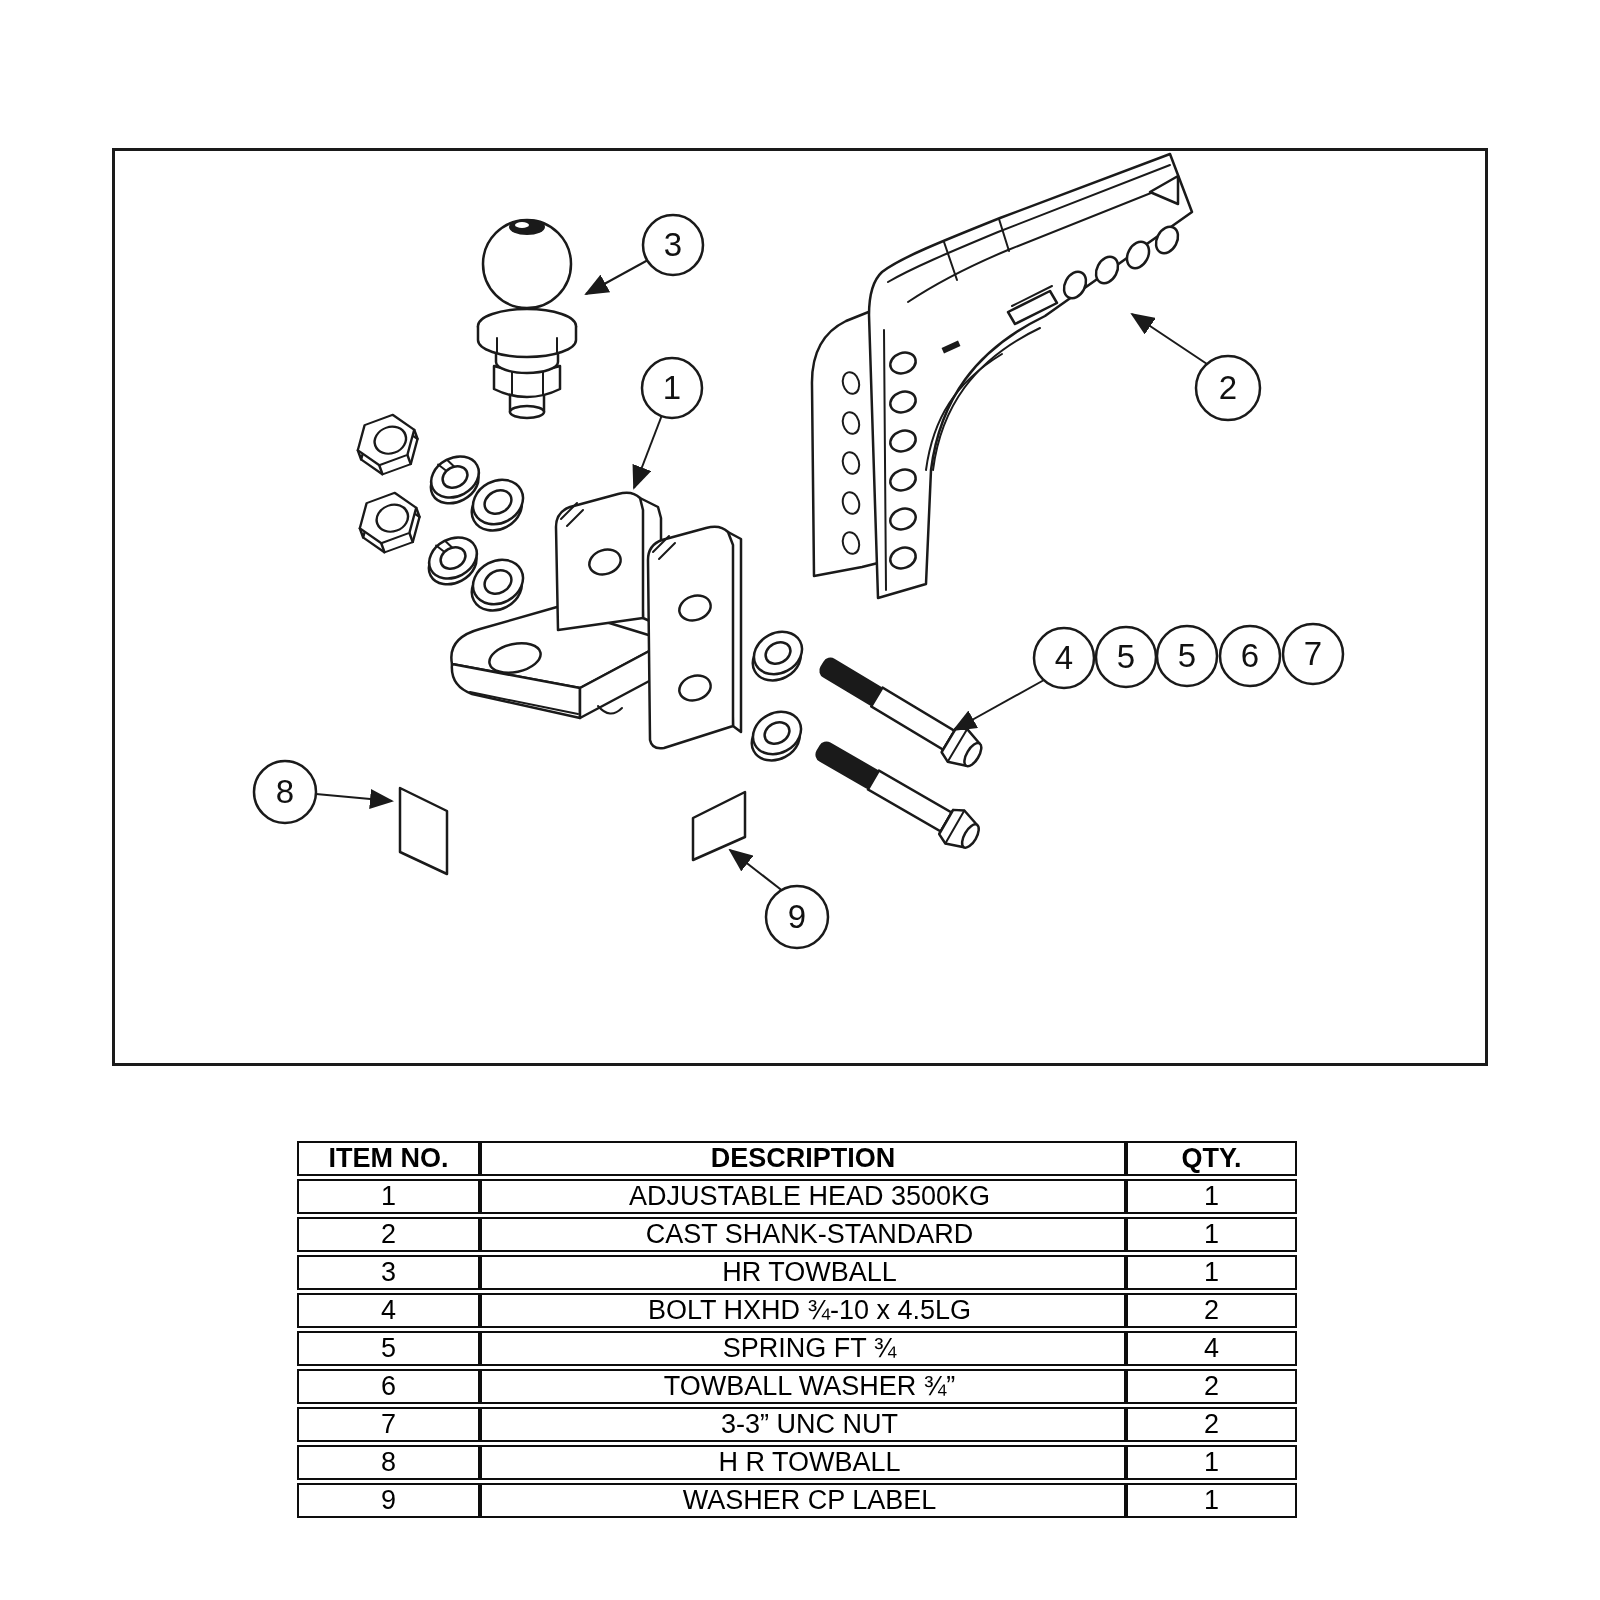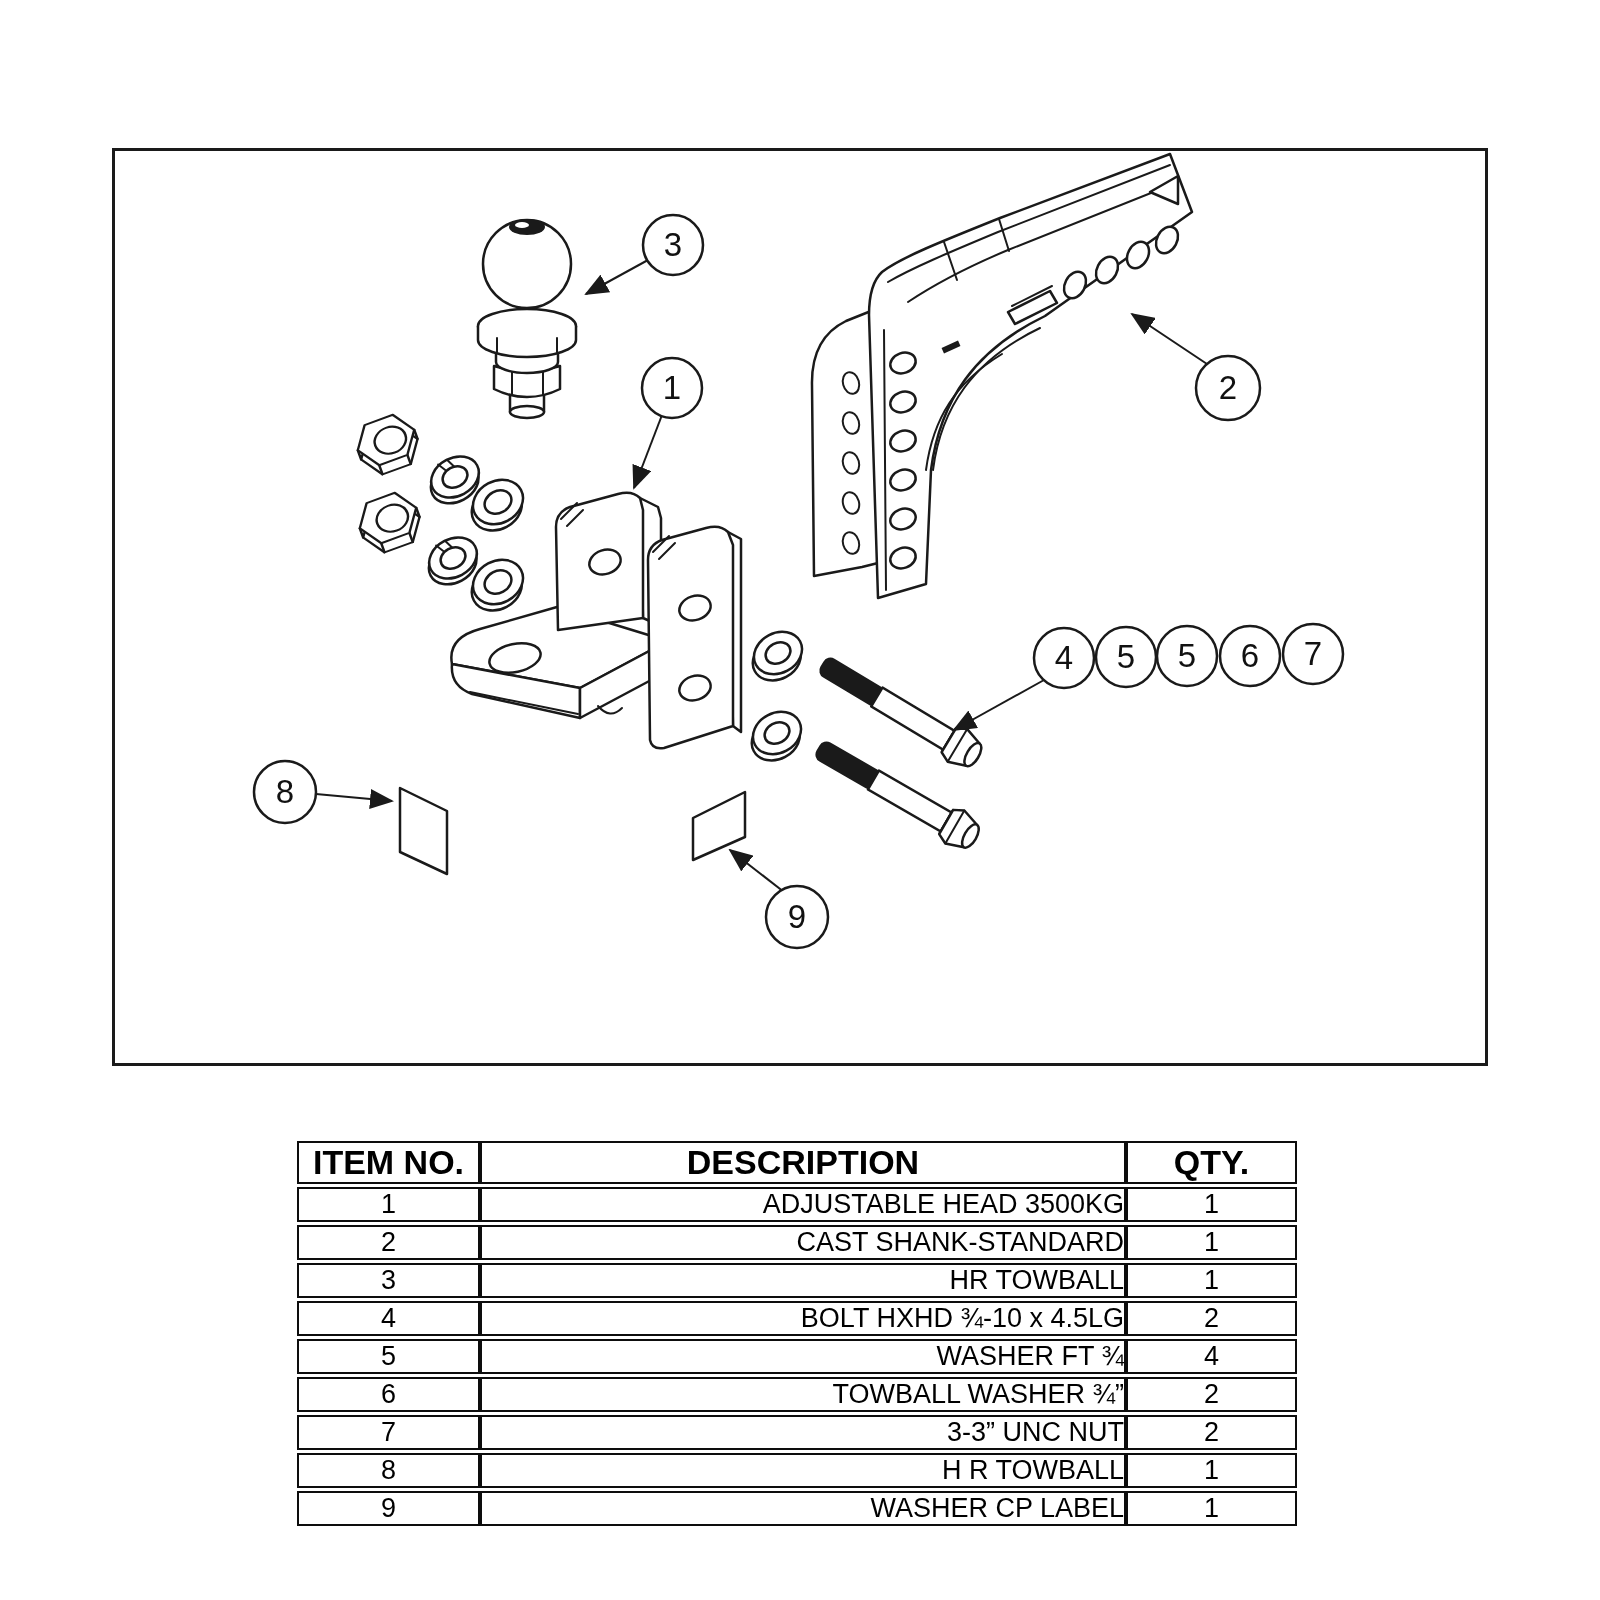--- a/index.html
+++ b/index.html
@@ -18,23 +18,23 @@
   .leader{stroke:#1a1a1a;stroke-width:2;fill:none;}
   .balloon{stroke:#1a1a1a;stroke-width:2.5;fill:#ffffff;}
   .balloon-num{font-family:"Liberation Sans",sans-serif;font-size:33px;fill:#111;text-anchor:middle;}
 
   #bom{position:absolute;left:297px;top:1138px;width:1000px;}
   #bom table{
     border-collapse:separate;border-spacing:0 3px;table-layout:fixed;width:1000px;
     font-family:"Liberation Sans",sans-serif;color:#000;
   }
   #bom th,#bom td{border:2px solid #0d0d0d;background:#fff;overflow:hidden;white-space:nowrap;}
-  #bom th{font-size:34px;font-weight:bold;height:31px;text-align:center;padding:0;}
+  #bom th{font-size:27px;font-weight:bold;height:31px;text-align:center;padding:0;}
   #bom td{font-size:27px;height:28px;padding:0;text-align:center;}
-  #bom td.desc{text-align:right;padding-left:13px;}
+  #bom td.desc{text-align:center;padding-left:13px;}
 </style>
 </head>
 <body>
 
 <div id="diagram-box">
 <svg viewBox="112 148 1376 918" xmlns="http://www.w3.org/2000/svg">
   <defs>
     <marker id="arrow" viewBox="0 0 12 10" refX="11" refY="5" markerWidth="12" markerHeight="10" orient="auto">
       <path d="M0,0 L12,5 L0,10 Z" fill="#1a1a1a"></path>
     </marker>
@@ -272,21 +272,21 @@
         <td class="desc">HR TOWBALL</td>
         <td>1</td>
       </tr>
       <tr>
         <td>4</td>
         <td class="desc">BOLT HXHD ¾-10 x 4.5LG</td>
         <td>2</td>
       </tr>
       <tr>
         <td>5</td>
-        <td class="desc">WASHER FT ¾</td>
+        <td class="desc">SPRING FT ¾</td>
         <td>4</td>
       </tr>
       <tr>
         <td>6</td>
         <td class="desc">TOWBALL WASHER ¾”</td>
         <td>2</td>
       </tr>
       <tr>
         <td>7</td>
         <td class="desc">3-3” UNC NUT</td>

